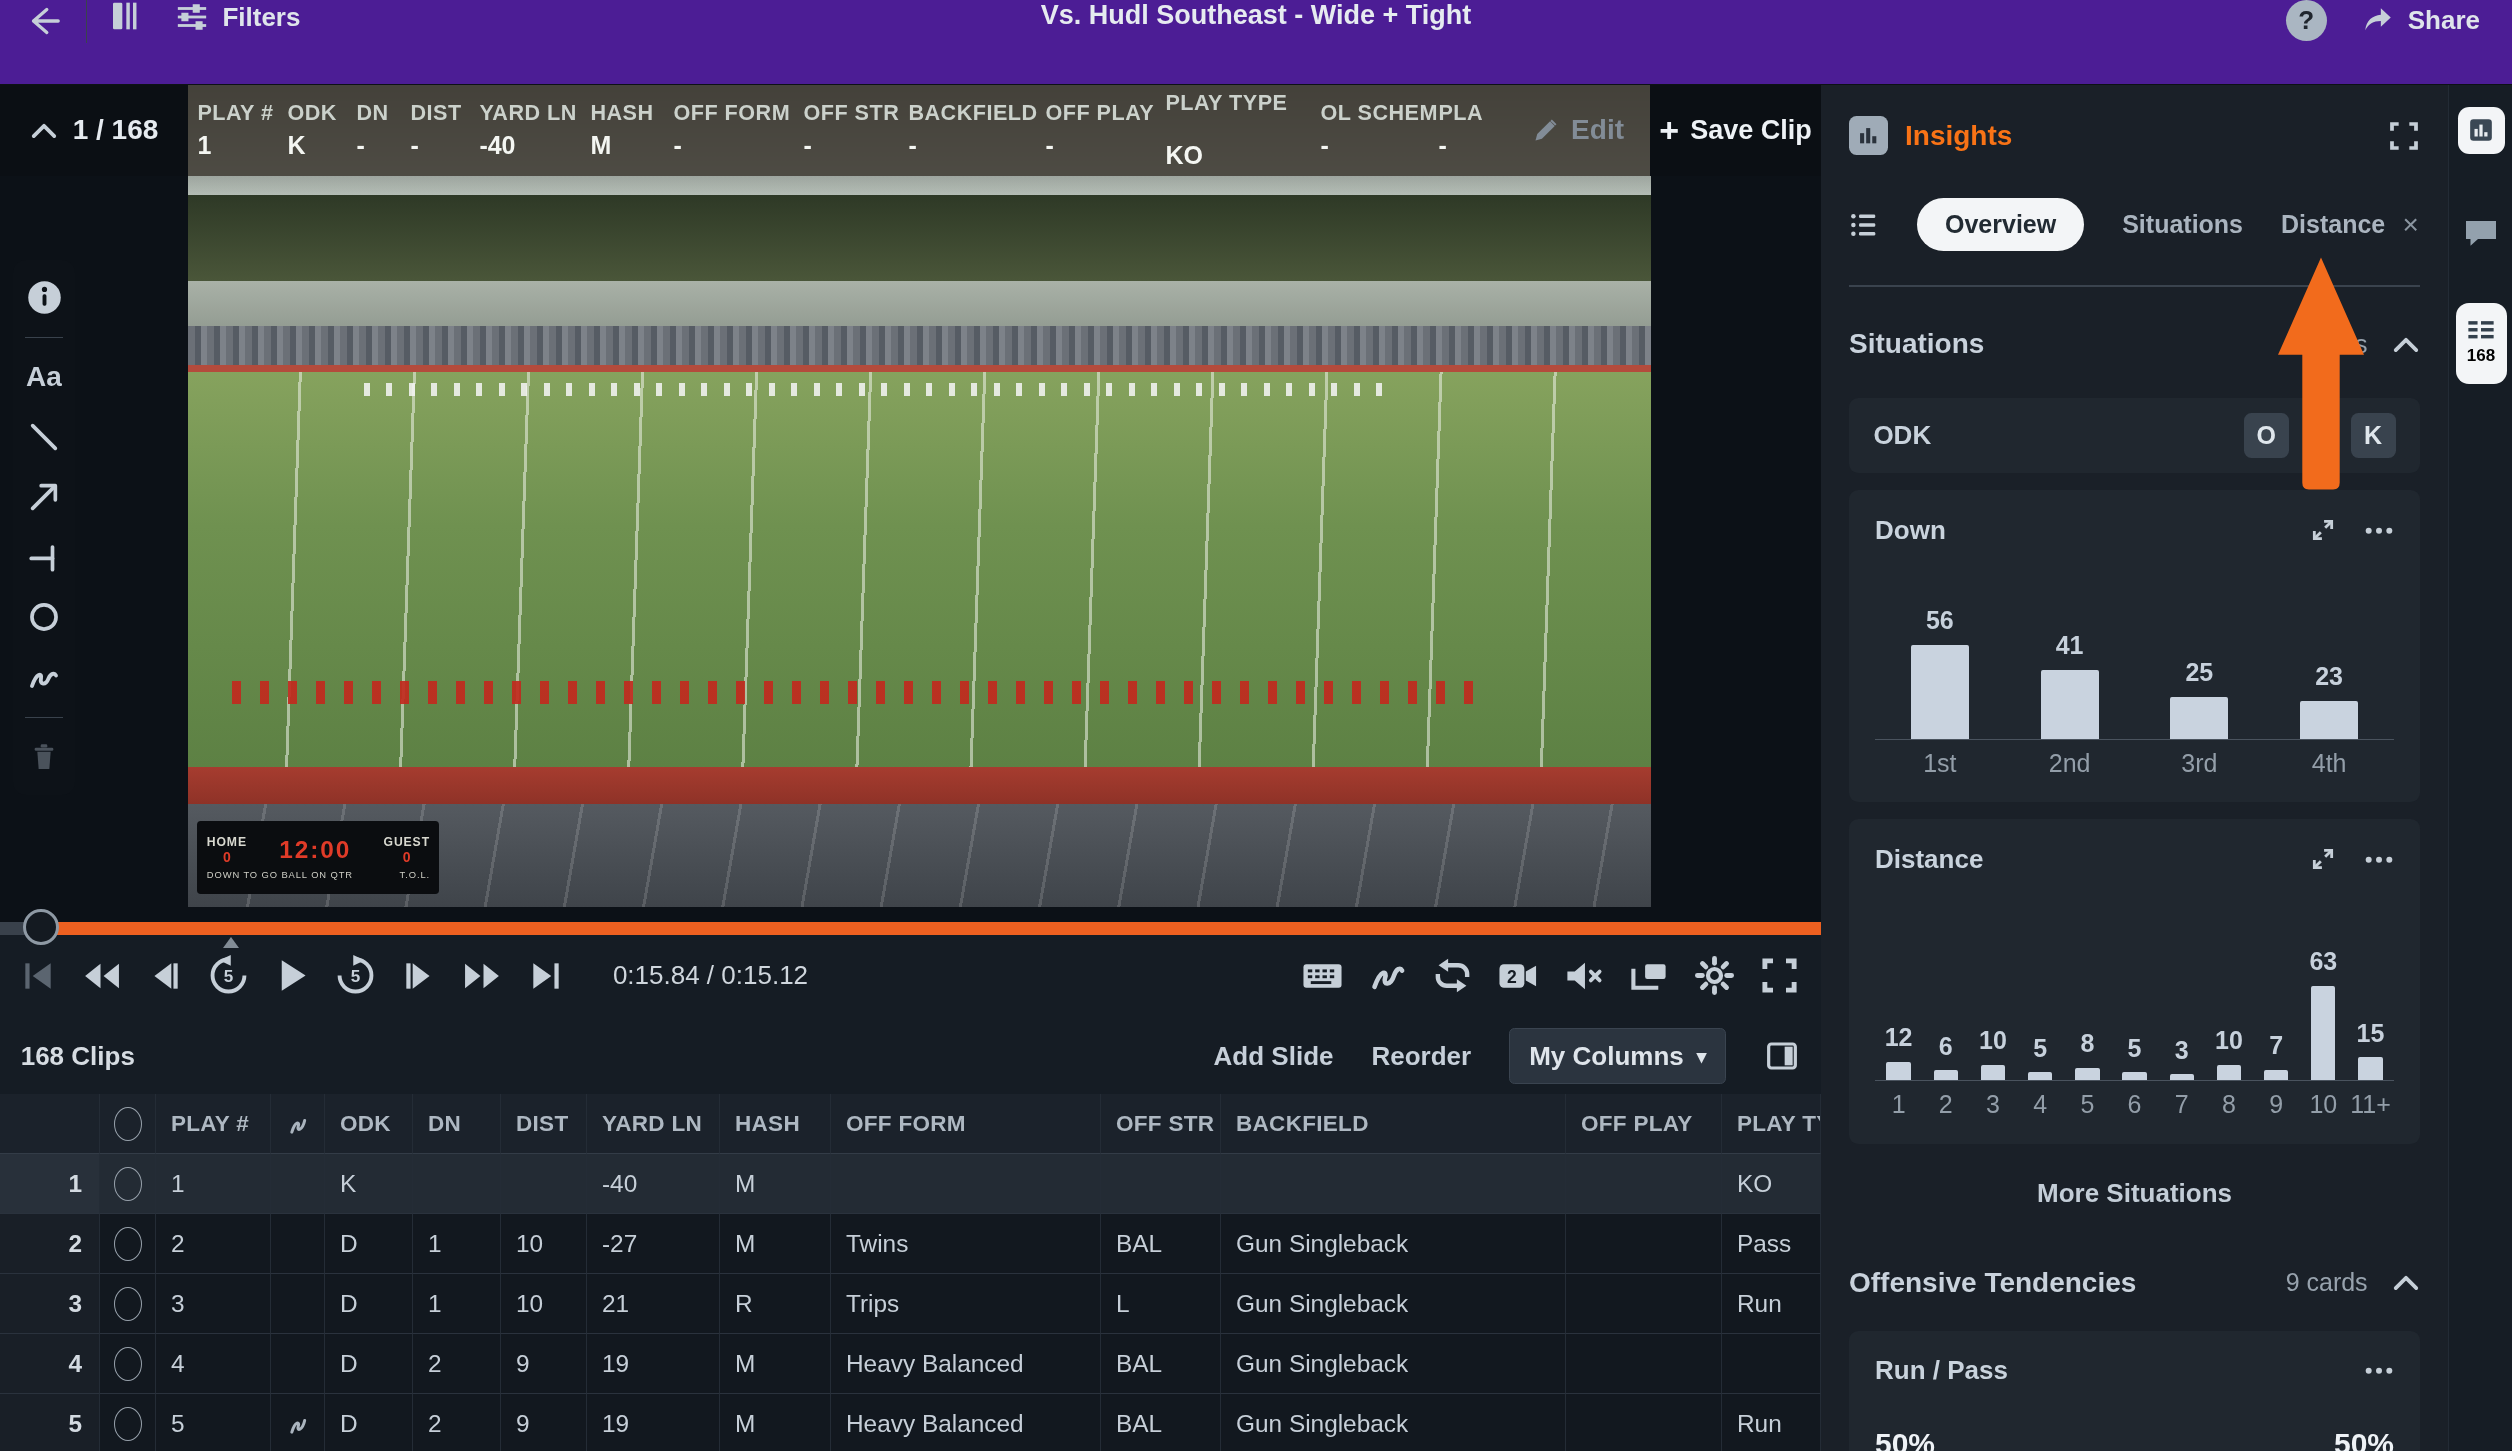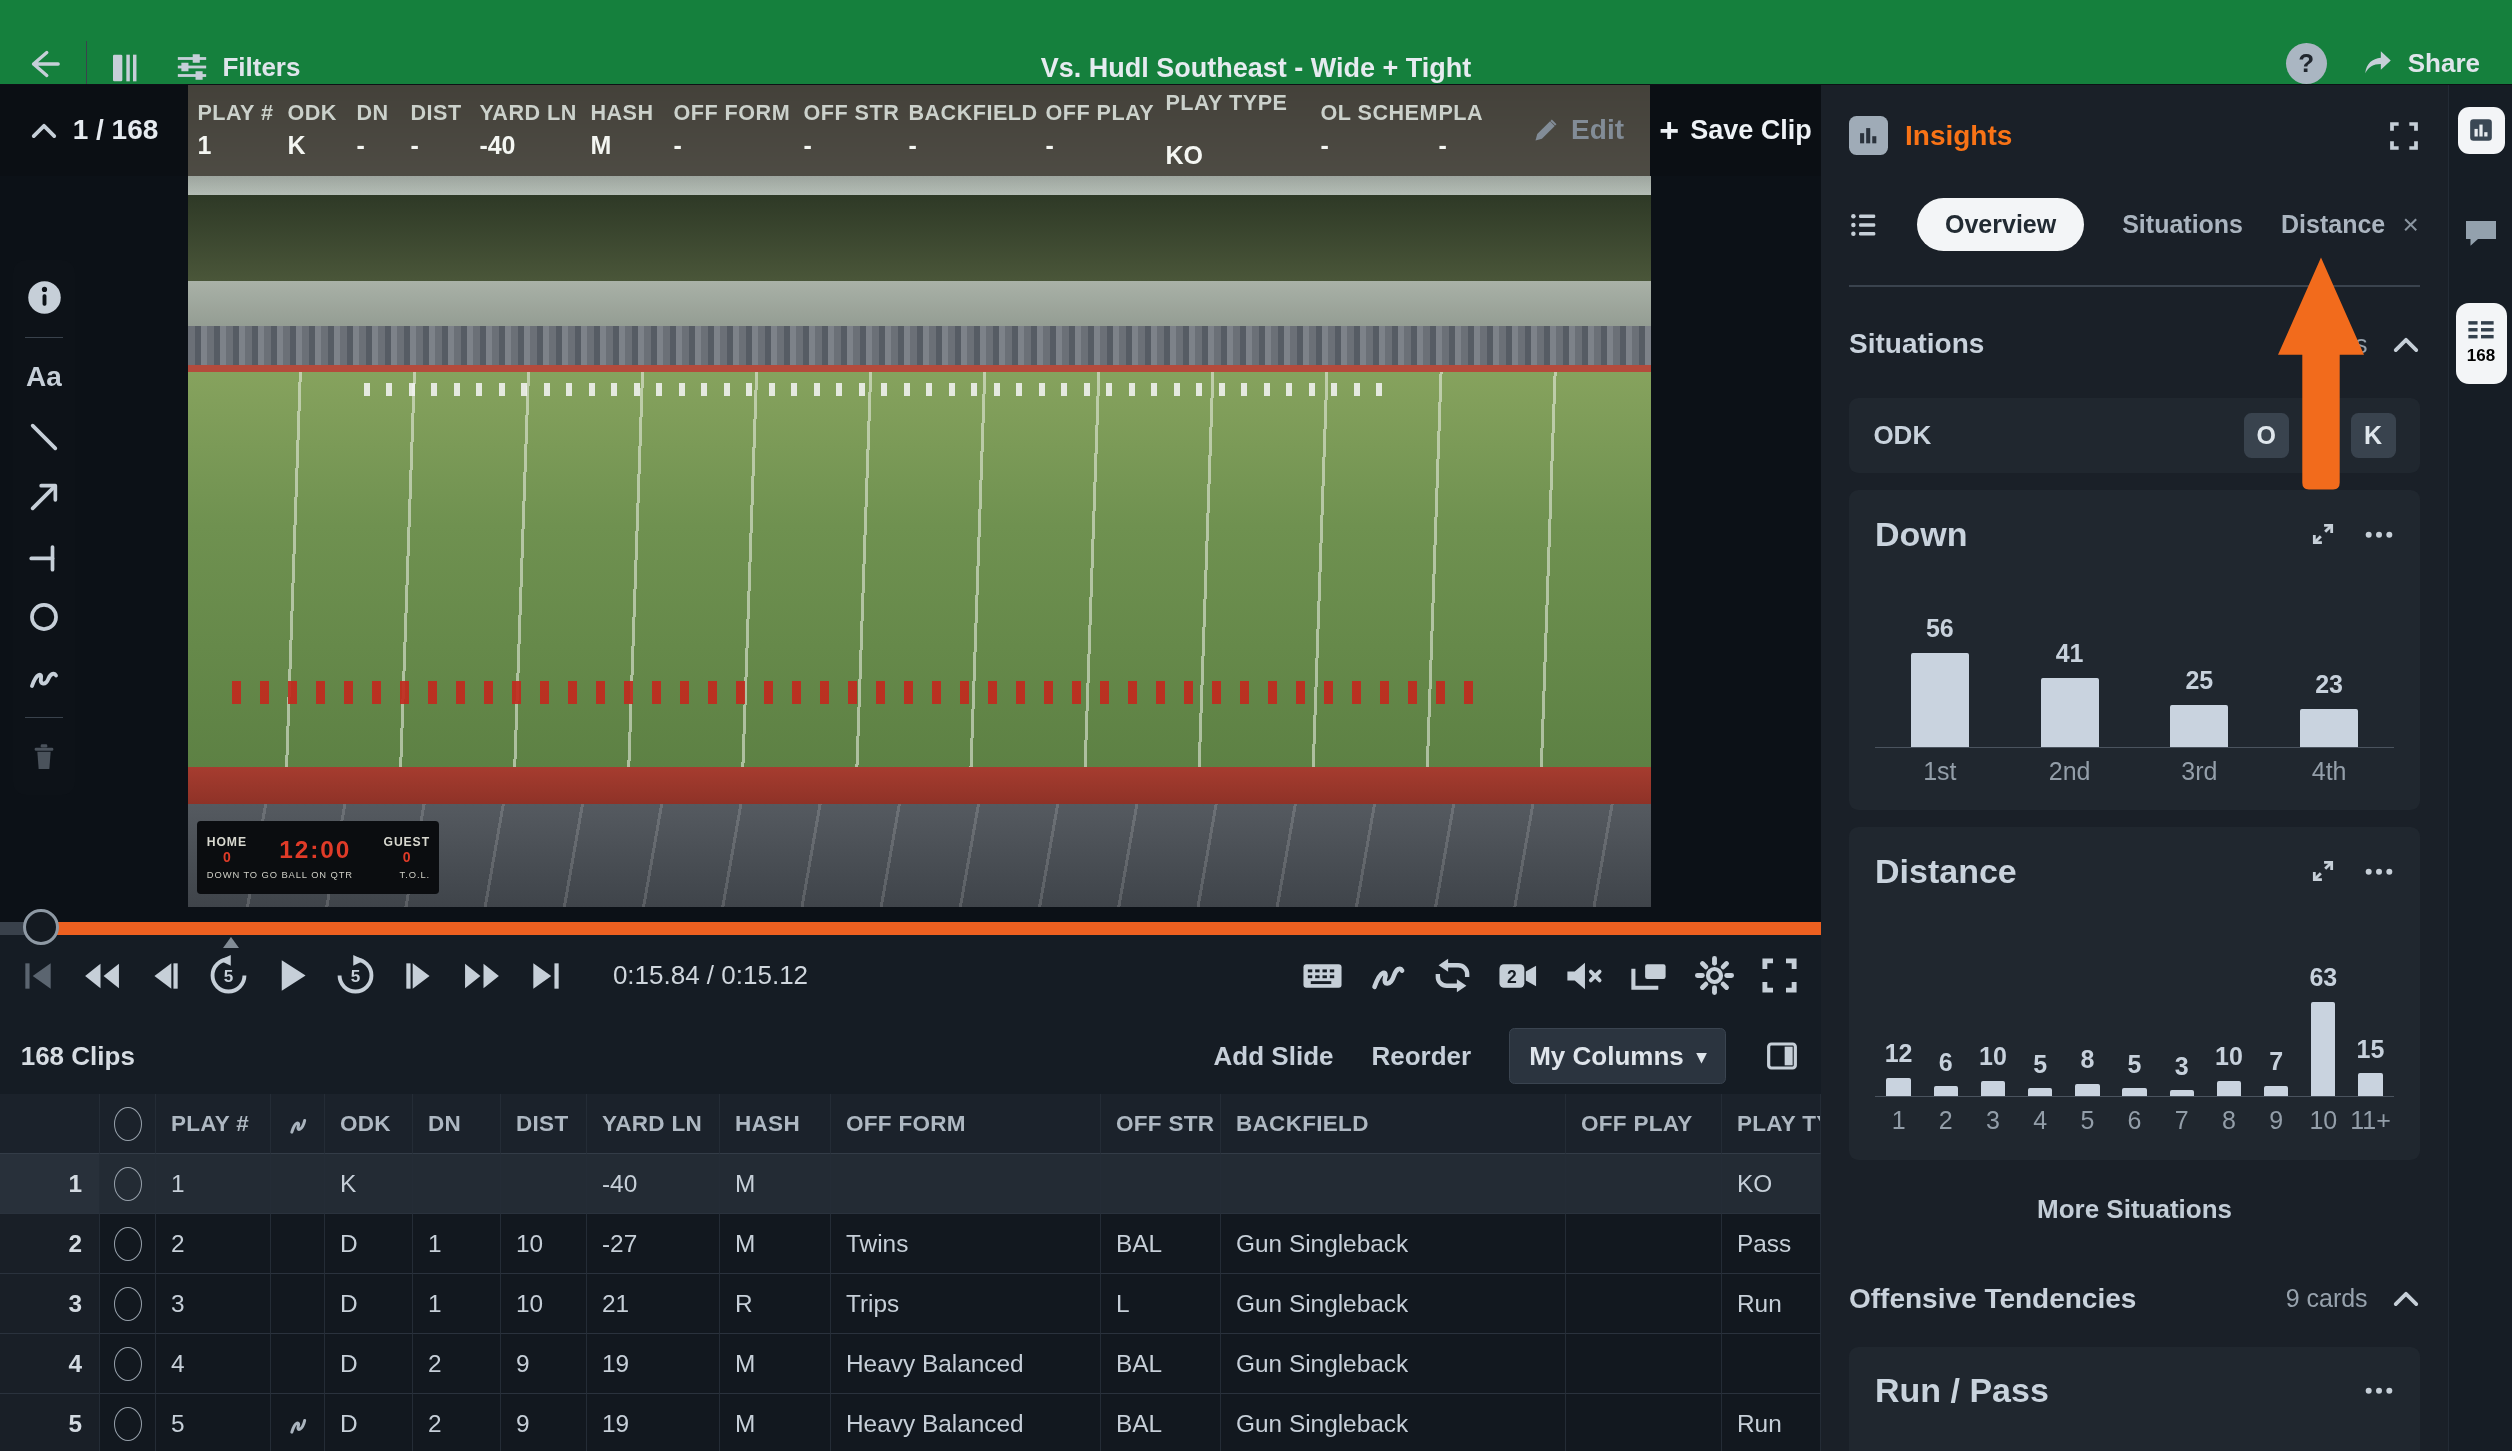--- a/index.html
+++ b/index.html
@@ -1,22 +1,22 @@
 <!DOCTYPE html>
 <html style="font-size:15px"><head>
 <meta charset="utf-8">
 <style>
   html,body{margin:0;padding:0;background:#10151b;}
   #stage{position:relative;width:2512px;height:1451px;overflow:hidden;
     font-family:"Liberation Sans",sans-serif;background:#151c24;color:#cfd6dd;}
   svg{display:block;}
   .ic{color:#c6cfd8;}
   
-  .topbar{position:absolute;left:0;top:0;width:2512px;height:84px;background:#15803d;
-    display:flex;align-items:flex-end;z-index:30;border-bottom:0.9px solid #0d1116;}
+  .topbar{position:absolute;left:0;top:0;width:2512px;height:84px;background:#4c1d95;
+    display:flex;align-items:flex-start;z-index:30;border-bottom:0.9px solid #0d1116;}
   .tb-back{margin-left:22.5px;width:41px;height:41px;display:flex;align-items:center;justify-content:center;cursor:pointer;}
   .tb-div{width:0.9px;height:43px;background:#3a434d;margin:0 22.5px;}
   .tb-btn{display:flex;align-items:center;gap:13px;margin-right:34px;cursor:pointer;}
   .tb-label{font-size:26px;font-weight:bold;color:#dfe5eb;}
   .tb-title{position:absolute;left:0;right:0;text-align:center;font-size:27px;font-weight:bold;color:#e6ebf0;pointer-events:none;}
   .tb-right{margin-left:auto;display:flex;align-items:center;gap:34px;margin-right:28px;}
   .help-circ{width:41px;height:41px;border-radius:50%;background:#aab6c2;color:#20262e;
     display:flex;align-items:center;justify-content:center;font-size:26px;font-weight:bold;cursor:pointer;}
   
   .player{position:absolute;left:0;top:84px;width:1821px;height:851px;background:#0c1117;}
@@ -116,21 +116,21 @@
   .sec-title{font-size:28px;font-weight:bold;color:#c9d2dc;}
   .sec-count{margin-left:auto;font-size:25px;color:#97a2ad;margin-right:24.4px;}
   .card{background:#20272f;border-radius:9.4px;box-sizing:border-box;}
   .odk-card{margin-top:38px;height:75px;display:flex;align-items:center;padding:0 24.4px;}
   .odk-label{font-size:26px;font-weight:bold;color:#c8d2dc;}
   .odk-btns{margin-left:auto;display:flex;gap:62px;}
   .odk-btn{width:45px;height:45px;border-radius:7.5px;background:#39434e;color:#dfe6ec;
     font-size:25px;font-weight:bold;display:flex;align-items:center;justify-content:center;cursor:pointer;}
   .chart-card{margin-top:17px;padding:24.4px 26px;}
   .card-head{display:flex;align-items:center;}
-  .card-title{font-size:34px;font-weight:bold;color:#c9d3dd;}
+  .card-title{font-size:26px;font-weight:bold;color:#c9d3dd;}
   .card-icons{margin-left:auto;display:flex;align-items:center;gap:28px;}
   .chart{display:flex;align-items:flex-end;border-bottom:1.9px solid #4a535e;}
   .bar-col{flex:1;display:flex;flex-direction:column;align-items:center;justify-content:flex-end;}
   .bar-val{font-size:25px;font-weight:bold;color:#c7d1dc;margin-bottom:9.4px;}
   .bar{background:#C9D3DF;border-radius:1.9px 1.9px 0 0;}
   .chart-labels{display:flex;margin-top:9.4px;}
   .bar-tick{flex:1;text-align:center;font-size:25px;color:#939ea9;}
   #down-chart{height:161px;margin-top:32px;justify-content:flex-end;}
   #distance-chart{height:186px;margin-top:19px;}
   .more-link{text-align:center;margin-top:34px;font-size:26px;font-weight:bold;color:#c3cdd7;cursor:pointer;}

